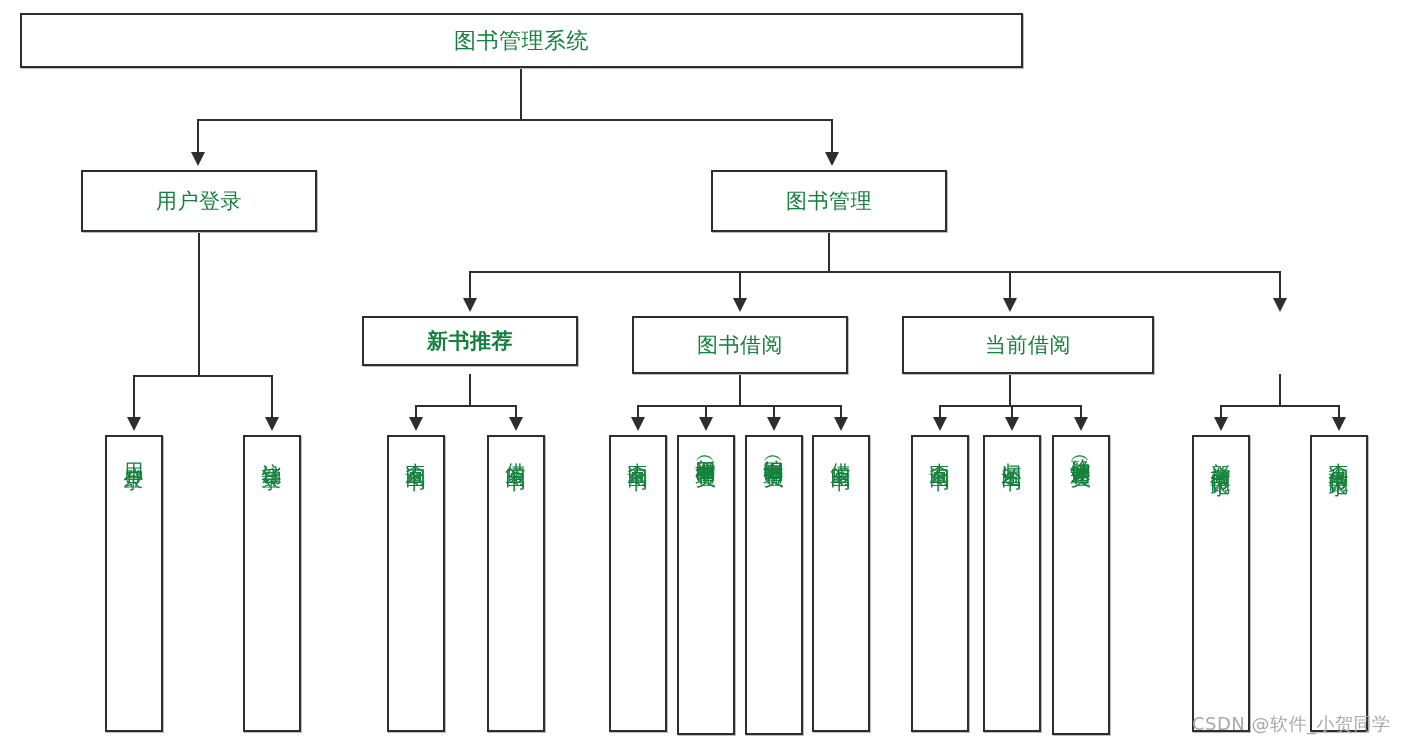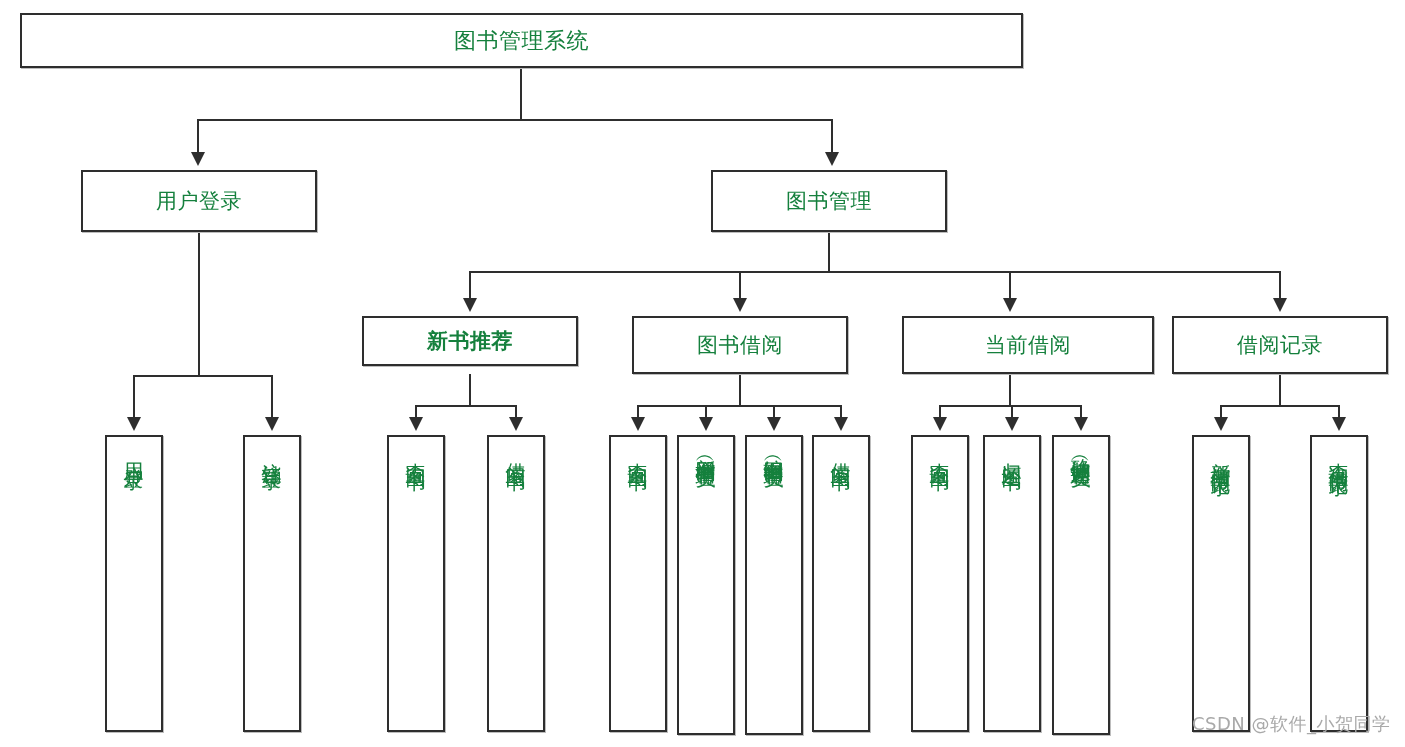--- a/index.html
+++ b/index.html
@@ -161,23 +161,20 @@
 
   <div class="node level2" id="node-l2-0" style="left: 362px; top: 316px; width: 216px; height: 50px; font-weight: bold;">
     <span class="label">新书推荐</span>
   </div>
   <div class="node level2" id="node-l2-1" style="left: 632px; top: 316px; width: 216px; height: 58px;">
     <span class="label">图书借阅</span>
   </div>
   <div class="node level2" id="node-l2-2" style="left: 902px; top: 316px; width: 252px; height: 58px;">
     <span class="label">当前借阅</span>
   </div>
-  <div class="node level2" id="node-l2-3" style="left: 1172px; top: 316px; width: 216px; height: 58px;">
-    <span class="label">借阅记录</span>
-  </div>
 
   <div class="node leaf" id="node-leaf-0" style="left: 105px; top: 435px; width: 58px; height: 297px;">
     <span class="label">用户登录</span>
   </div>
   <div class="node leaf" id="node-leaf-1" style="left: 243px; top: 435px; width: 58px; height: 297px;">
     <span class="label">注销登录</span>
   </div>
   <div class="node leaf" id="node-leaf-2" style="left: 387px; top: 435px; width: 58px; height: 297px;">
     <span class="label">查询图书</span>
   </div>

